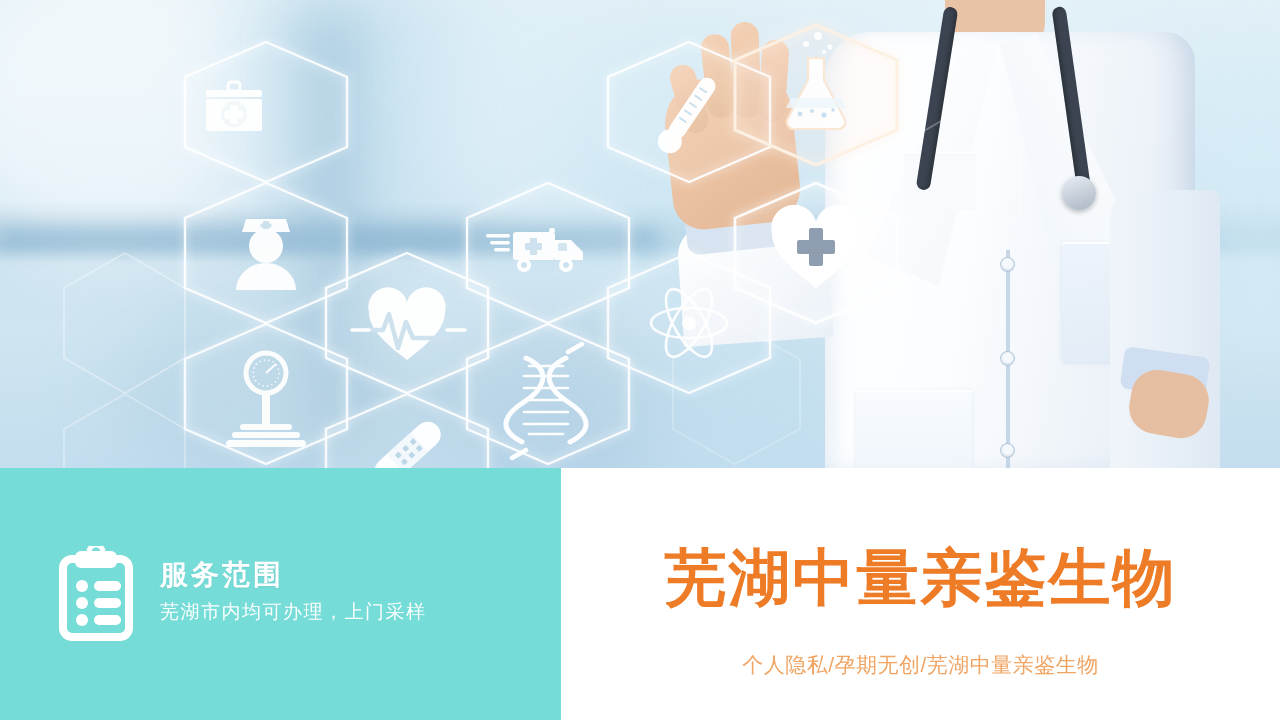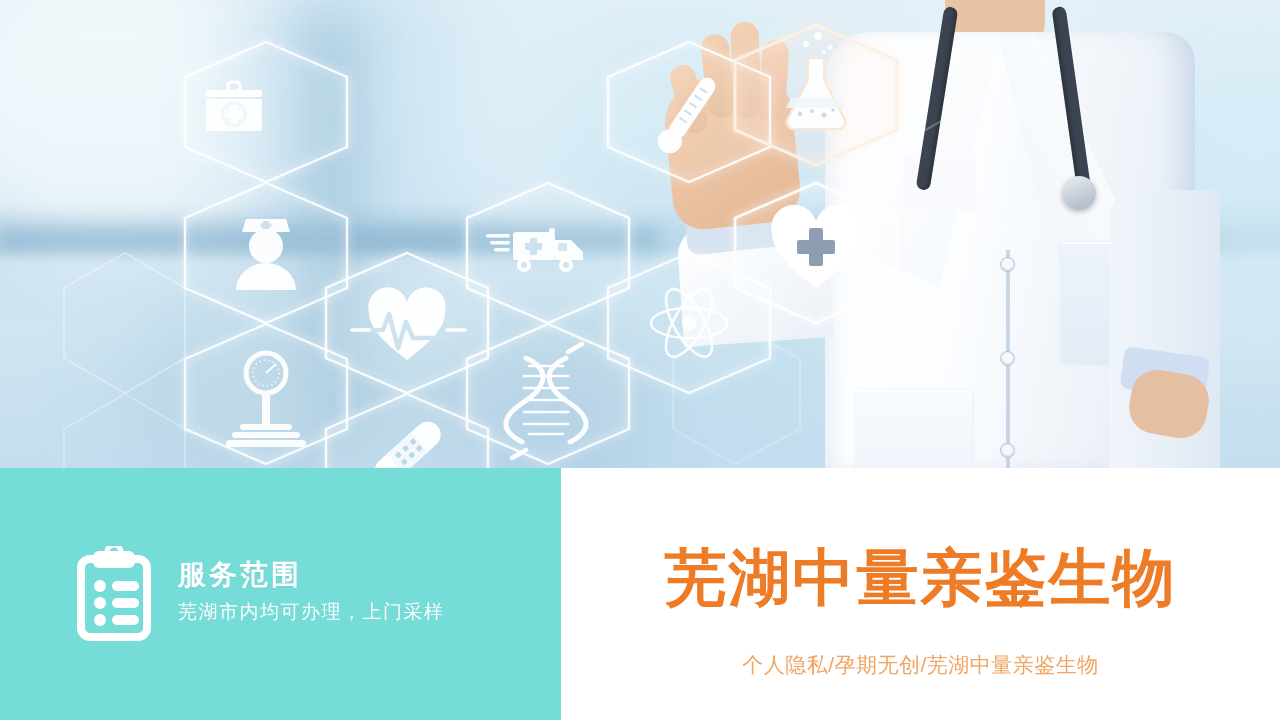--- a/index.html
+++ b/index.html
@@ -107,21 +107,21 @@
   
   .hexlayer { position:absolute; left:0; top:0; width:1280px; height:468px; }
 
   
   .bottom { position:absolute; left:0; top:468px; width:1280px; height:252px; background:#ffffff; }
   .tealpanel {
     position:absolute; left:0; top:0; width:561px; height:252px;
     background:#76dcd8;
     display:flex; align-items:center;
   }
-  .teal-inner { display:flex; align-items:center; gap:26px; padding-left:76px; }
+  .teal-inner { display:flex; align-items:center; gap:26px; padding-left:58px; }
   .clipboard-icon { flex:0 0 auto; }
   .teal-text { padding-bottom:4px; }
   .svc-title {
     color:#ffffff; font-size:28px; font-weight:bold; letter-spacing:3px;
     line-height:1.15; text-shadow:0 1px 2px rgba(0,0,0,.06);
   }
   .svc-sub {
     color:#ffffff; font-size:19px; letter-spacing:1.5px; margin-top:8px; opacity:.97;
   }
   .whitepanel {

